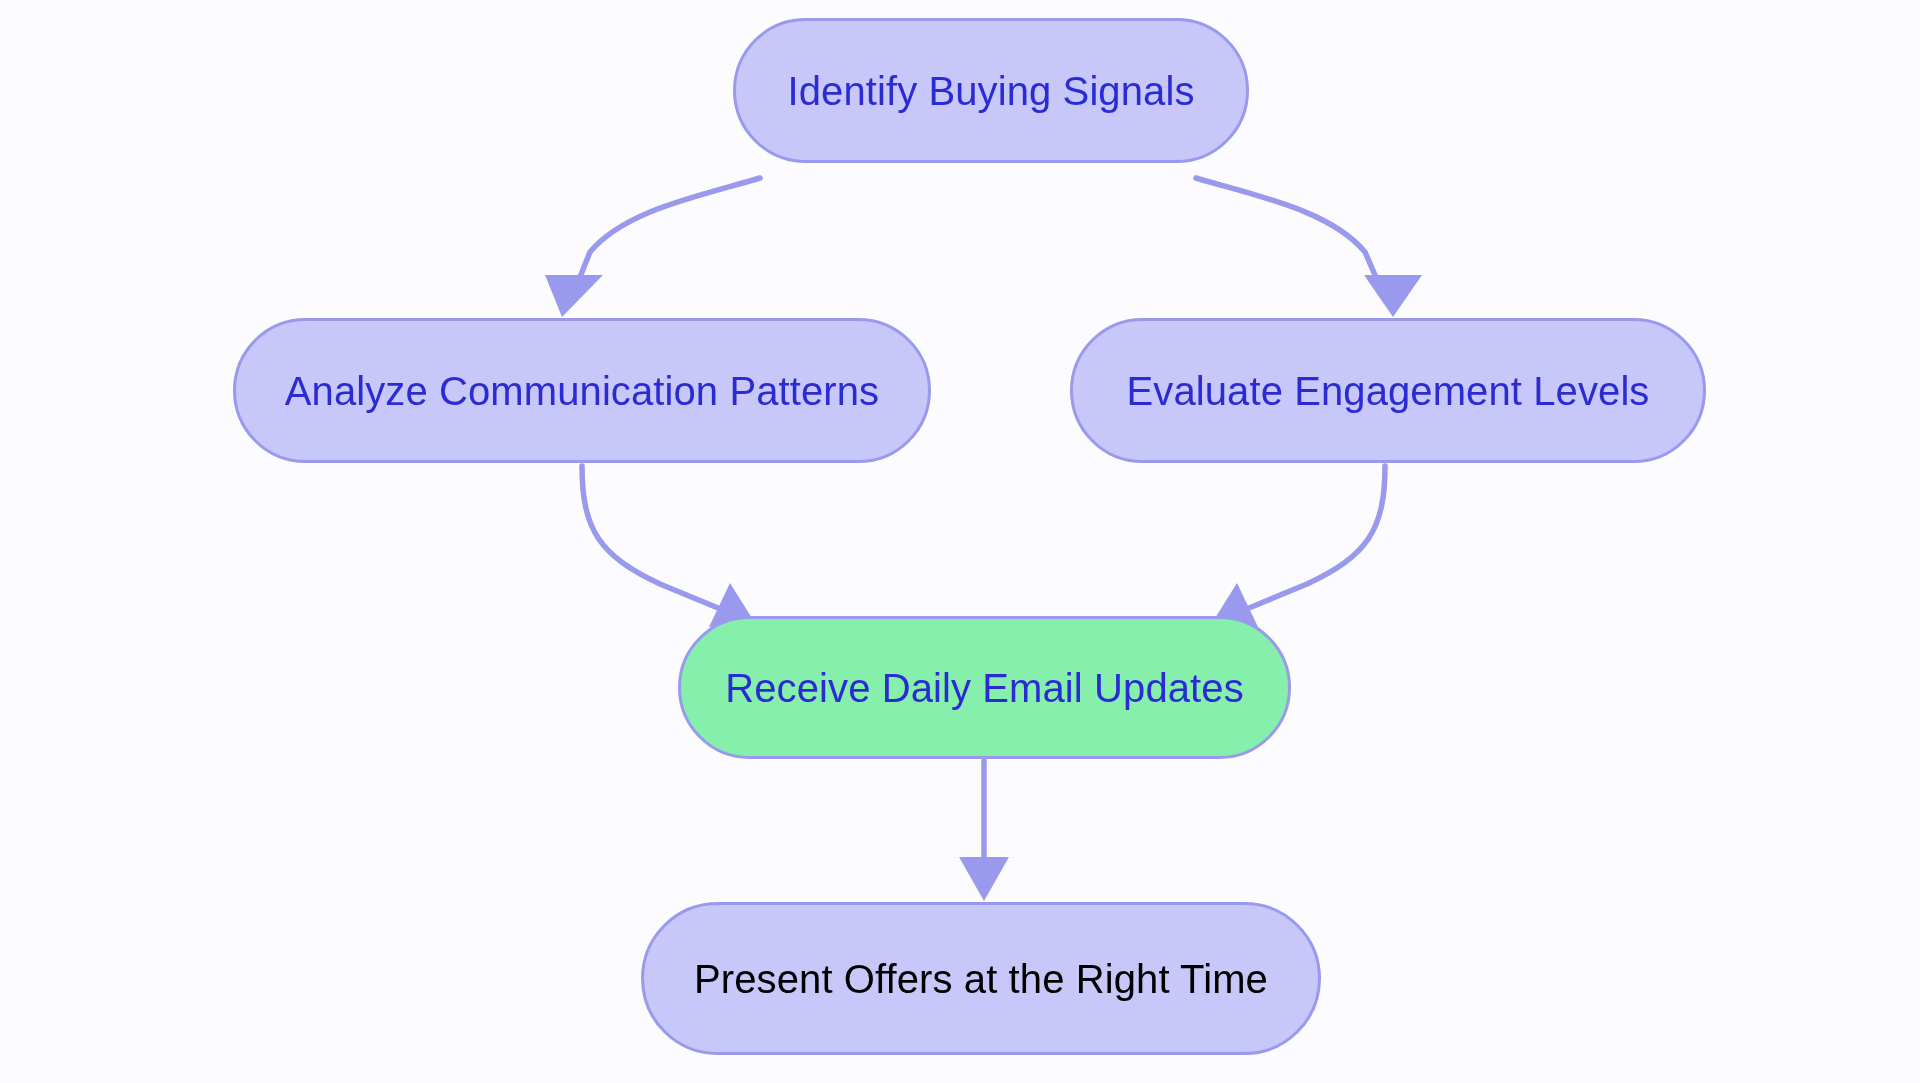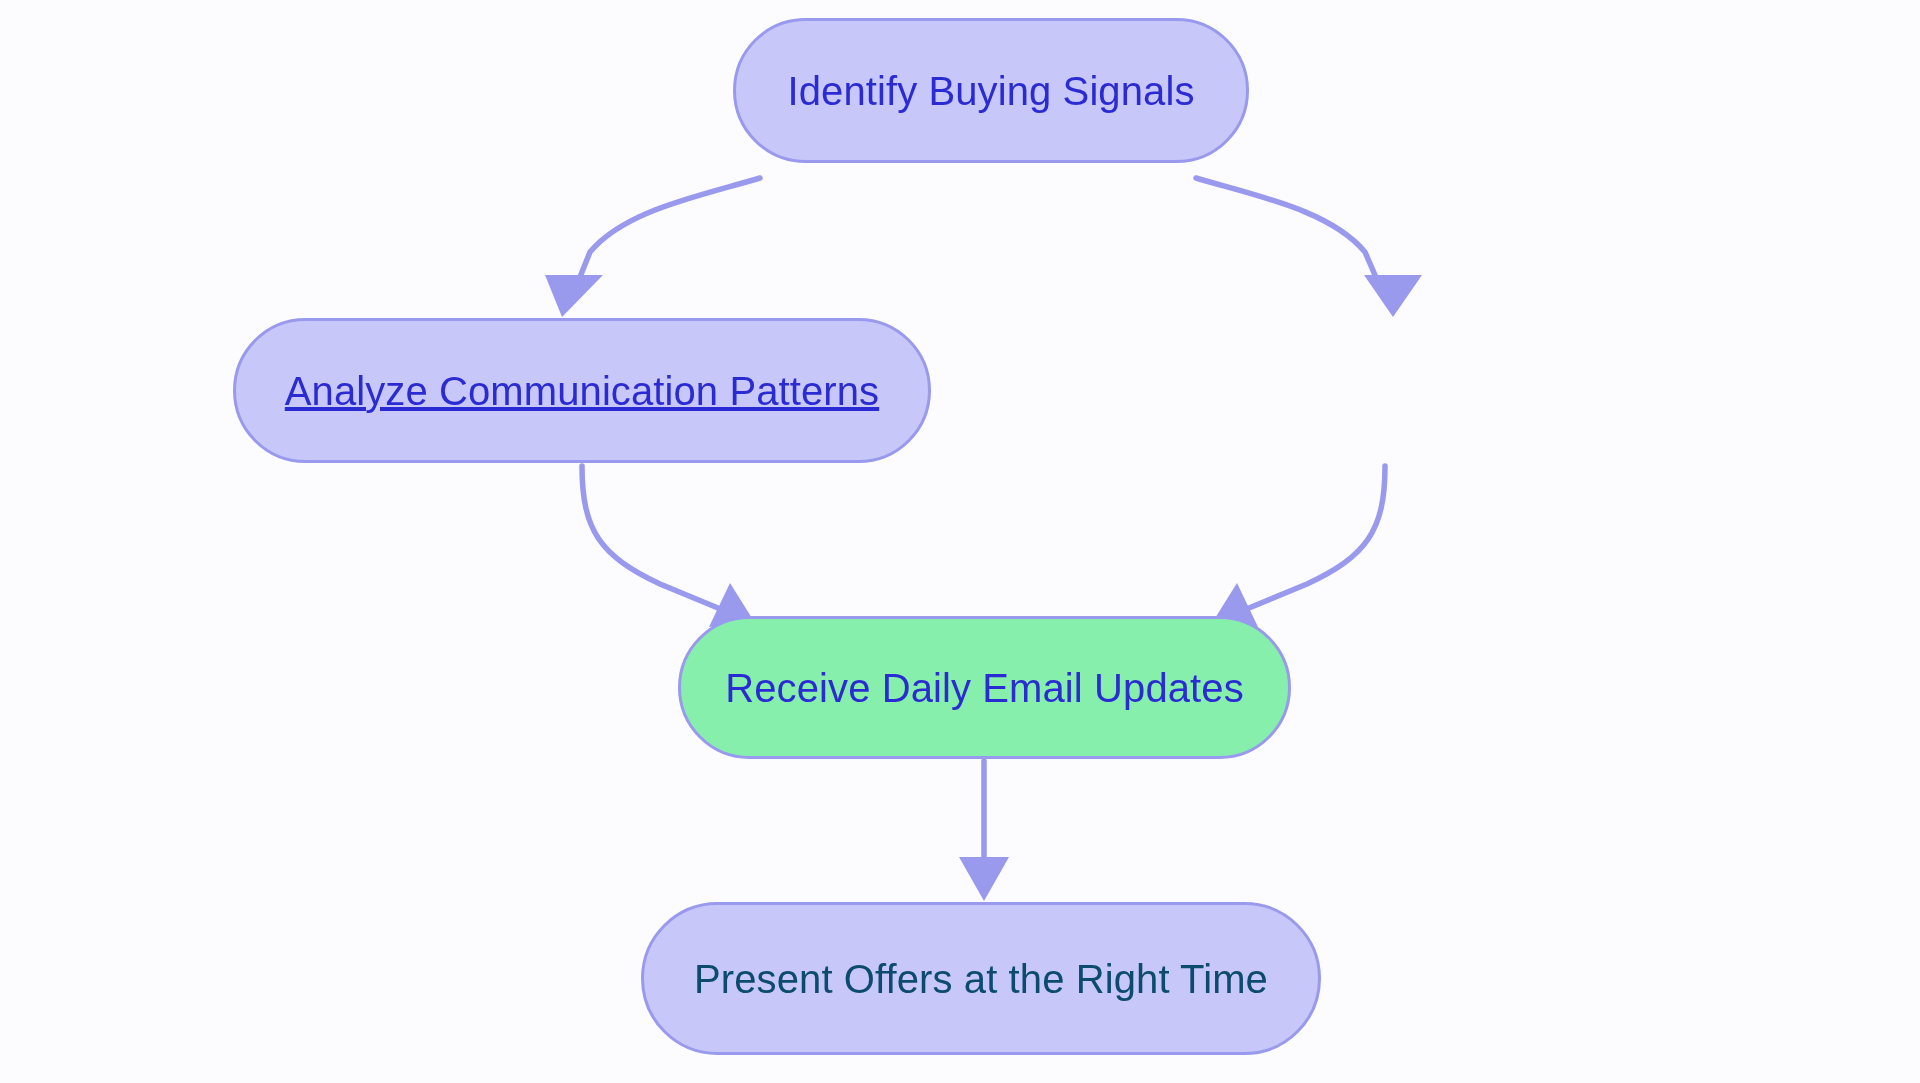--- a/index.html
+++ b/index.html
@@ -84,26 +84,29 @@
     <g>
       <path class="edge-path" d="M 984,761 L 984,862" stroke="#9999ee"></path>
       <polygon class="arrow-head" points="984,901 959,857 1009,857" fill="#9999ee"></polygon>
     </g>
   </svg>
 
   <div class="node" style="left: 733px; top: 18px; width: 516px; height: 145px; background: rgb(199, 199, 250); border-color: rgb(153, 153, 238); color: rgb(43, 43, 212); font-size: 40px;">
     <span class="node-label">Identify Buying Signals</span>
   </div>
 
-  <div class="node" style="left: 233px; top: 318px; width: 698px; height: 145px; background: rgb(199, 199, 250); border-color: rgb(153, 153, 238); color: rgb(43, 43, 212); font-size: 40px; text-decoration: underline;">
+  <div class="node" style="left: 233px; top: 318px; width: 698px; height: 145px; background: rgb(199, 199, 250); border-color: rgb(153, 153, 238); color: rgb(43, 43, 212); font-size: 40px;">
     <span class="node-label">Analyze Communication Patterns</span>
   </div>
 
+  <div class="node" style="left: 1070px; top: 318px; width: 636px; height: 145px; background: rgb(199, 199, 250); border-color: rgb(153, 153, 238); color: rgb(43, 43, 212); font-size: 40px;">
+    <span class="node-label">Evaluate Engagement Levels</span>
+  </div>
 
   <div class="node" style="left: 678px; top: 616px; width: 613px; height: 143px; background: #86efac; border-color: rgb(153, 153, 238); color: rgb(43, 43, 212); font-size: 40px;">
     <span class="node-label">Receive Daily Email Updates</span>
   </div>
 
-  <div class="node" style="left: 641px; top: 902px; width: 680px; height: 153px; background: rgb(199, 199, 250); border-color: rgb(153, 153, 238); color: #0c4a6e; font-size: 40px;">
+  <div class="node" style="left: 641px; top: 902px; width: 680px; height: 153px; background: rgb(199, 199, 250); border-color: rgb(153, 153, 238); color: #000000; font-size: 40px;">
     <span class="node-label">Present Offers at the Right Time</span>
   </div>
 
 </div>
 
 </body></html>

